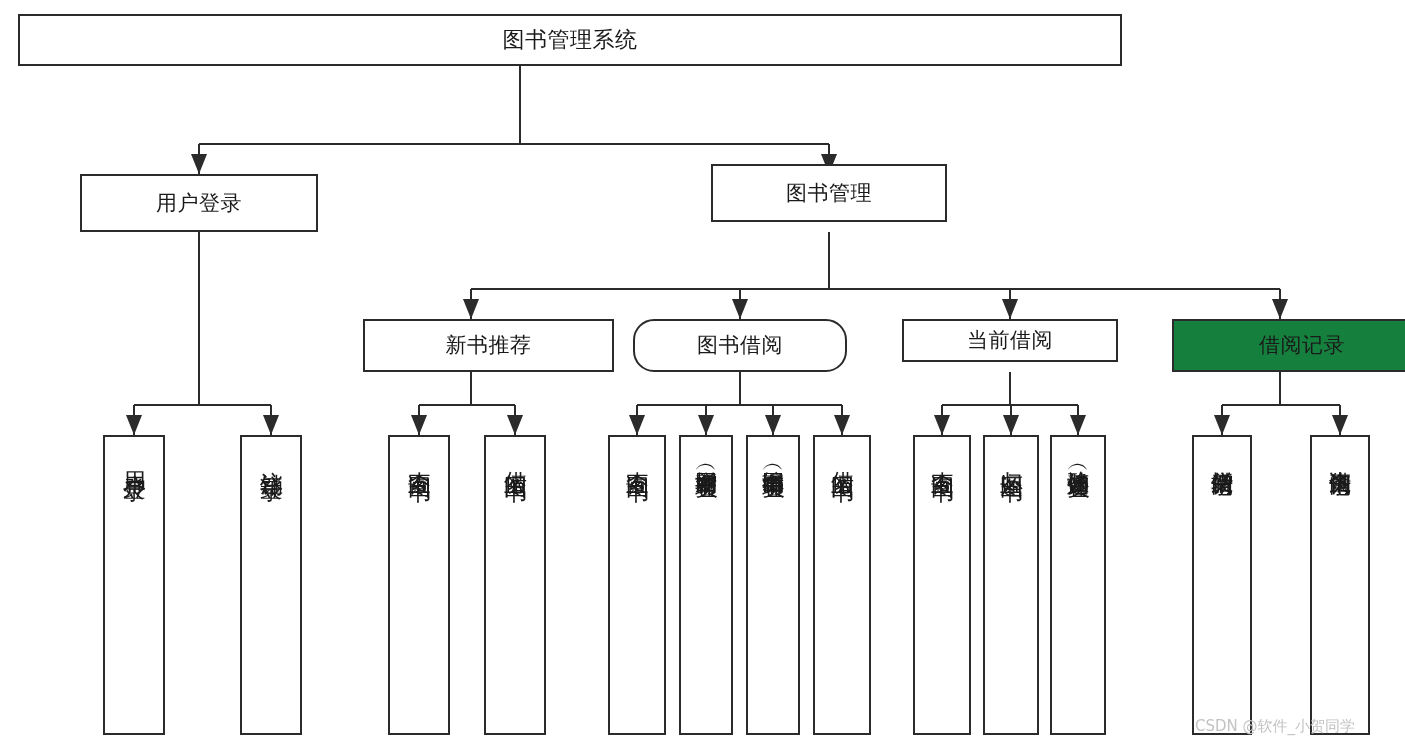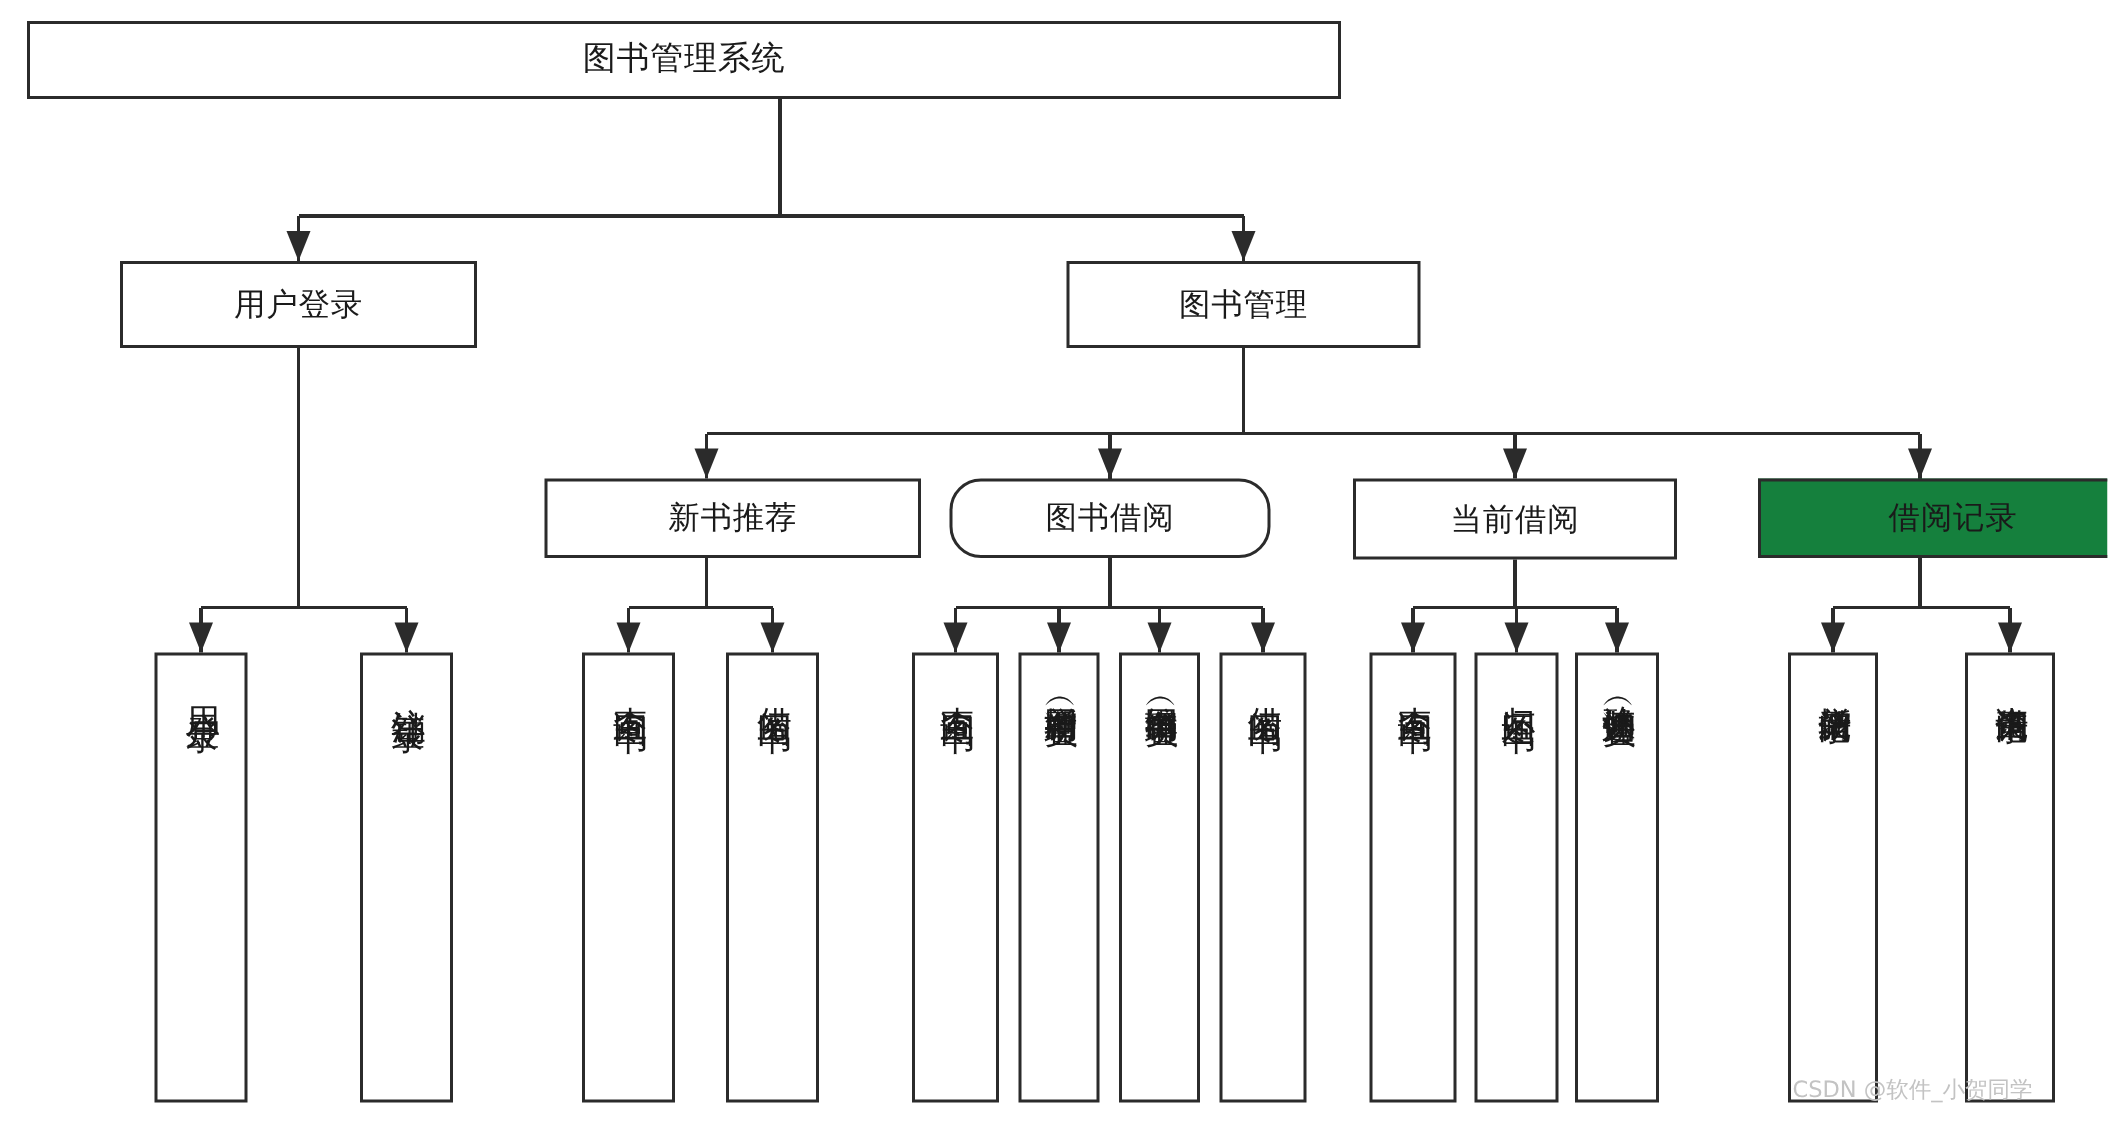--- a/index.html
+++ b/index.html
@@ -129,36 +129,36 @@
       <line x1="1078" y1="405" x2="1078" y2="435" stroke="#2b2b2b" stroke-width="2.6" shape-rendering="crispEdges"></line>
       <path d="M 1070 415 L 1078 435 L 1086 415 Z" fill="#2b2b2b"></path>
       <line x1="1280" y1="372" x2="1280" y2="405" stroke="#2b2b2b" stroke-width="2.6" shape-rendering="crispEdges"></line>
       <line x1="1222" y1="405" x2="1340" y2="405" stroke="#2b2b2b" stroke-width="2.6" shape-rendering="crispEdges"></line>
       <line x1="1222" y1="405" x2="1222" y2="435" stroke="#2b2b2b" stroke-width="2.6" shape-rendering="crispEdges"></line>
       <path d="M 1214 415 L 1222 435 L 1230 415 Z" fill="#2b2b2b"></path>
       <line x1="1340" y1="405" x2="1340" y2="435" stroke="#2b2b2b" stroke-width="2.6" shape-rendering="crispEdges"></line>
       <path d="M 1332 415 L 1340 435 L 1348 415 Z" fill="#2b2b2b"></path>
     </svg>
   <div id="nodes">
-      <div class="node horiz root" style="left: 18px; top: 14px; width: 876px; height: 52px; border-color: rgb(43, 43, 43); background: rgb(255, 255, 255);">
+      <div class="node horiz root" style="left: 18px; top: 14px; width: 1104px; height: 52px; border-color: rgb(43, 43, 43); background: rgb(255, 255, 255);">
         <span class="label">图书管理系统</span>
       </div>
       <div class="node horiz" style="left: 80px; top: 174px; width: 238px; height: 58px; border-color: rgb(43, 43, 43); background: rgb(255, 255, 255);">
         <span class="label">用户登录</span>
       </div>
-      <div class="node horiz" style="left: 711px; top: 174px; width: 236px; height: 58px; border-color: rgb(43, 43, 43); background: rgb(255, 255, 255);">
+      <div class="node horiz" style="left: 711px; top: 164px; width: 236px; height: 58px; border-color: rgb(43, 43, 43); background: rgb(255, 255, 255);">
         <span class="label">图书管理</span>
       </div>
       <div class="node horiz" style="left: 363px; top: 319px; width: 251px; height: 53px; border-color: rgb(43, 43, 43); background: rgb(255, 255, 255);">
         <span class="label">新书推荐</span>
       </div>
       <div class="node horiz" style="left: 633px; top: 319px; width: 214px; height: 53px; border-color: rgb(43, 43, 43); background: rgb(255, 255, 255); border-radius: 21px;">
         <span class="label">图书借阅</span>
       </div>
-      <div class="node horiz" style="left: 902px; top: 319px; width: 216px; height: 54px; border-color: rgb(43, 43, 43); background: rgb(255, 255, 255);">
+      <div class="node horiz" style="left: 902px; top: 319px; width: 216px; height: 43px; border-color: rgb(43, 43, 43); background: rgb(255, 255, 255);">
         <span class="label">当前借阅</span>
       </div>
       <div class="node horiz" style="left: 1172px; top: 319px; width: 260px; height: 53px; border-color: rgb(43, 43, 43); background: #15803d;">
         <span class="label">借阅记录</span>
       </div>
       <div class="node vert" style="left: 103px; top: 435px; width: 62px; height: 300px; border-color: rgb(43, 43, 43); background: rgb(255, 255, 255);">
         <span class="label">用户登录</span>
       </div>
       <div class="node vert" style="left: 240px; top: 435px; width: 62px; height: 300px; border-color: rgb(43, 43, 43); background: rgb(255, 255, 255);">
         <span class="label">注销登录</span>

